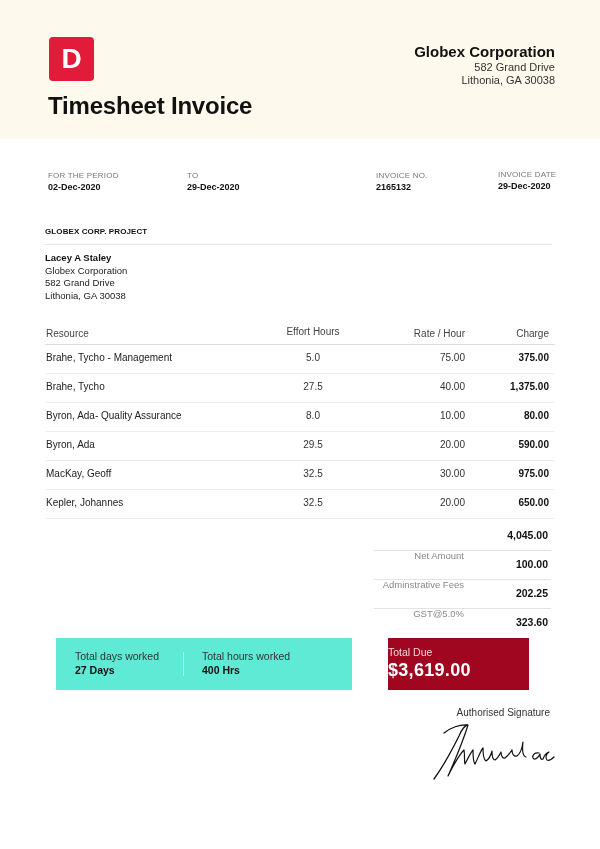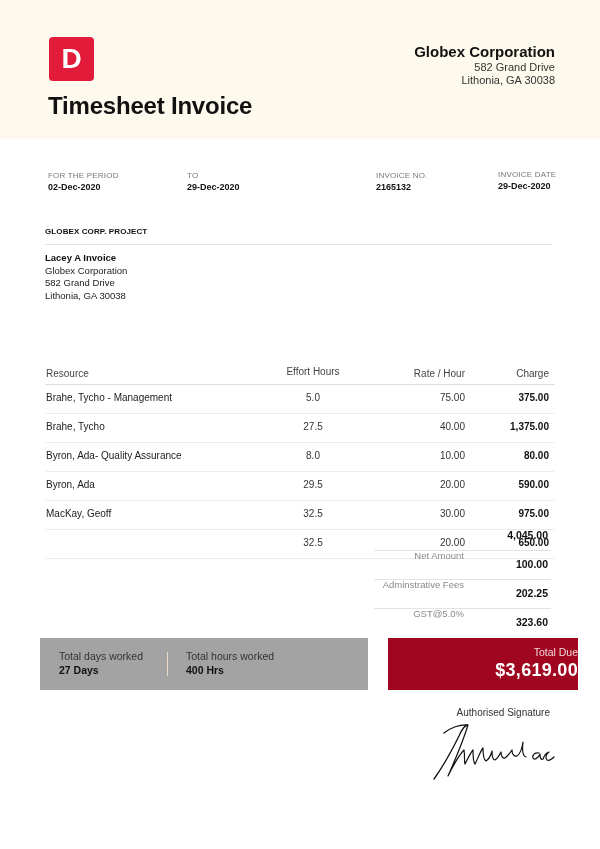--- a/index.html
+++ b/index.html
@@ -19,44 +19,44 @@
   .meta .val { font-size: 9px; font-weight: 700; color: #111; line-height: 12px; }
 
   .project { position: absolute; left: 45px; top: 227px; font-size: 8px; font-weight: 700; color: #111; letter-spacing: 0.1px; }
   .hr { position: absolute; height: 1px; background: #e3e3e3; }
 
   .client { position: absolute; left: 45px; top: 252px; font-size: 9.5px; line-height: 12.5px; color: #222; }
   .client .cname { font-weight: 700; color: #111; }
 
   .tbl { position: absolute; left: 45px; top: 322px; width: 510px; }
   .tr { position: relative; height: 29px; font-size: 10px; }
-  .tr.head { height: 23px; color: #444; margin-top: 40px; }
+  .tr.head { height: 23px; color: #444; }
   .cell { position: absolute; top: 0; line-height: 23px; white-space: nowrap; }
   .tr:not(.head) .cell { line-height: 29px; top: -2px; }
   .c-res { left: 1px; color: #222; }
   .c-hrs { left: 213px; width: 110px; text-align: center; color: #333; }
   .c-rate { right: 90px; text-align: left; color: #333; }
   .c-chg { right: 6px; text-align: right; font-weight: 700; color: #111; }
   .tr.head .c-hrs, .tr.head .c-rate, .tr.head .c-chg { color: #444; font-weight: 400; }
   .tr.head .c-res { color: #444; }
   .rowline { position: absolute; left: 1px; right: 1px; bottom: 0; height: 1px; background: #ececec; }
   .tr.head .rowline { left: 0; right: 0; background: #dcdcdc; }
 
   .sum { position: absolute; left: 374px; width: 177px; }
   .srow { position: relative; height: 29px; }
   .srow .sl { position: absolute; right: 87px; top: 8px; font-size: 9.5px; color: #888; text-align: right; white-space: nowrap; margin-top: 20px; }
   .srow .sv { position: absolute; right: 3px; top: 7px; font-size: 10.5px; font-weight: 700; color: #111; }
   .srow .sline { position: absolute; left: 0; right: 0; bottom: 0; height: 1px; background: #e3e3e3; }
 
-  .totals { position: absolute; left: 40px; top: 638px; width: 328px; height: 52px; background: #a3a3a3; }
+  .totals { position: absolute; left: 56px; top: 638px; width: 296px; height: 52px; background: #5eead4; }
   .tblock { position: absolute; top: 12px; }
   .tblock .tl { font-size: 10.5px; color: #333; line-height: 13px; }
   .tblock .tv { font-size: 10.5px; font-weight: 700; color: #111; line-height: 14px; }
   .tdiv { position: absolute; left: 127px; top: 14px; width: 1px; height: 24px; background: #eadfc6; }
-  .due { position: absolute; left: 388px; top: 638px; width: 190px; height: 52px; background: #a0061f; color: #fff; text-align: right; }
+  .due { position: absolute; left: 388px; top: 638px; width: 141px; height: 52px; background: #a0061f; color: #fff; text-align: left; }
   .due .dl { font-size: 10.5px; margin-top: 8px; color: #f2d6da; line-height: 13px; }
   .due .dv { font-size: 18px; font-weight: 700; line-height: 22px; letter-spacing: 0.3px; }
 
   .sig-label { position: absolute; right: 50px; top: 707px; font-size: 10px; color: #333; }
   .sig { position: absolute; left: 428px; top: 720px; width: 130px; height: 65px; }
 </style>
 </head>
 <body>
 
 <div class="header">
@@ -85,21 +85,21 @@
 </div>
 <div class="meta" style="left:498px; top:169px;">
   <div class="lbl">INVOICE DATE</div>
   <div class="val">29-Dec-2020</div>
 </div>
 
 <div class="project">GLOBEX CORP. PROJECT</div>
 <div class="hr" style="left:45px; top:244px; width:507px;"></div>
 
 <div class="client">
-  <div class="cname">Lacey A Invoice</div>
+  <div class="cname">Lacey A Staley</div>
   <div>Globex Corporation</div>
   <div>582 Grand Drive</div>
   <div>Lithonia, GA 30038</div>
 </div>
 
 <div class="tbl">
   <div class="tr head">
     <span class="cell c-res">Resource</span>
     <span class="cell c-hrs" style="top:-2px;">Effort Hours</span>
     <span class="cell c-rate">Rate / Hour</span>
@@ -135,20 +135,21 @@
     <div class="rowline"></div>
   </div>
   <div class="tr">
     <span class="cell c-res">MacKay, Geoff</span>
     <span class="cell c-hrs">32.5</span>
     <span class="cell c-rate">30.00</span>
     <span class="cell c-chg">975.00</span>
     <div class="rowline"></div>
   </div>
   <div class="tr">
+    <span class="cell c-res">Kepler, Johannes</span>
     <span class="cell c-hrs">32.5</span>
     <span class="cell c-rate">20.00</span>
     <span class="cell c-chg">650.00</span>
     <div class="rowline"></div>
   </div>
 </div>
 
 <div class="sum" style="top:522px;">
   <div class="srow">
     <span class="sl">Net Amount</span>

